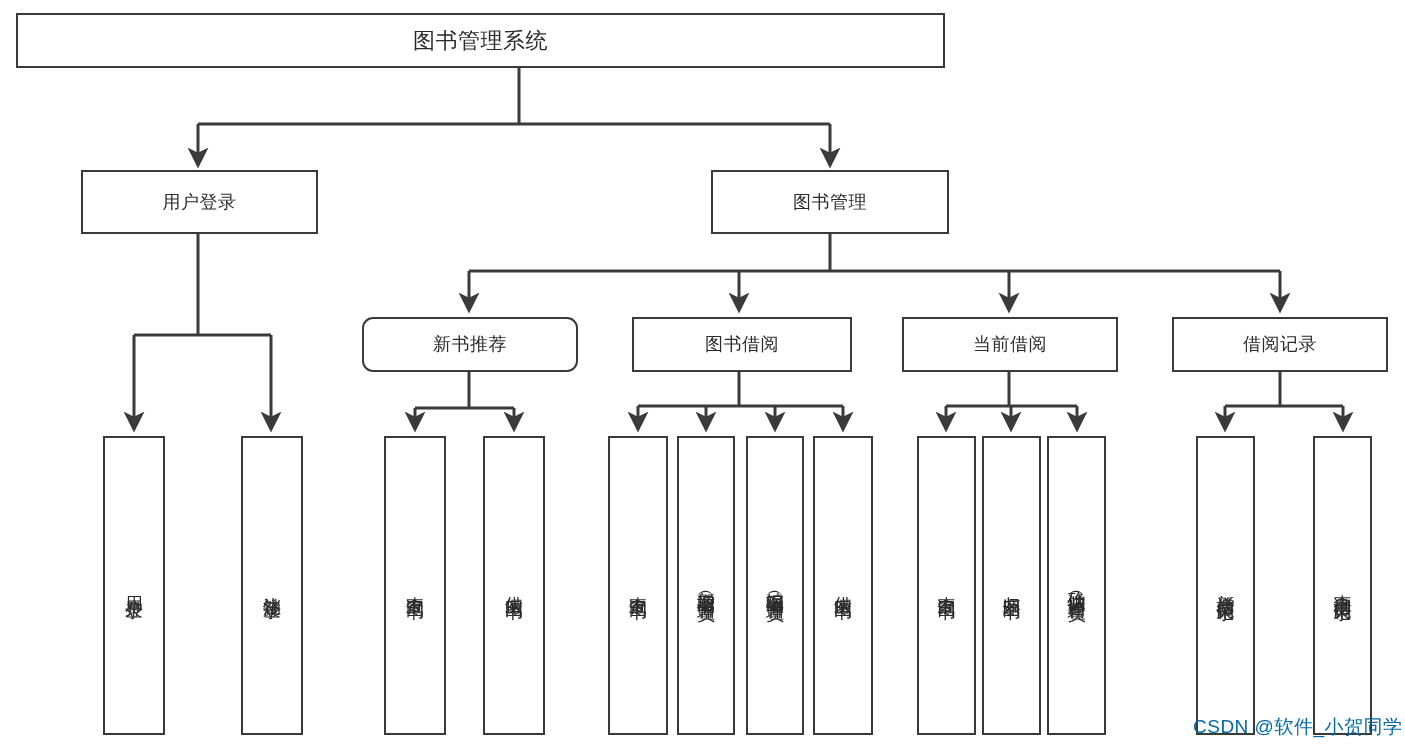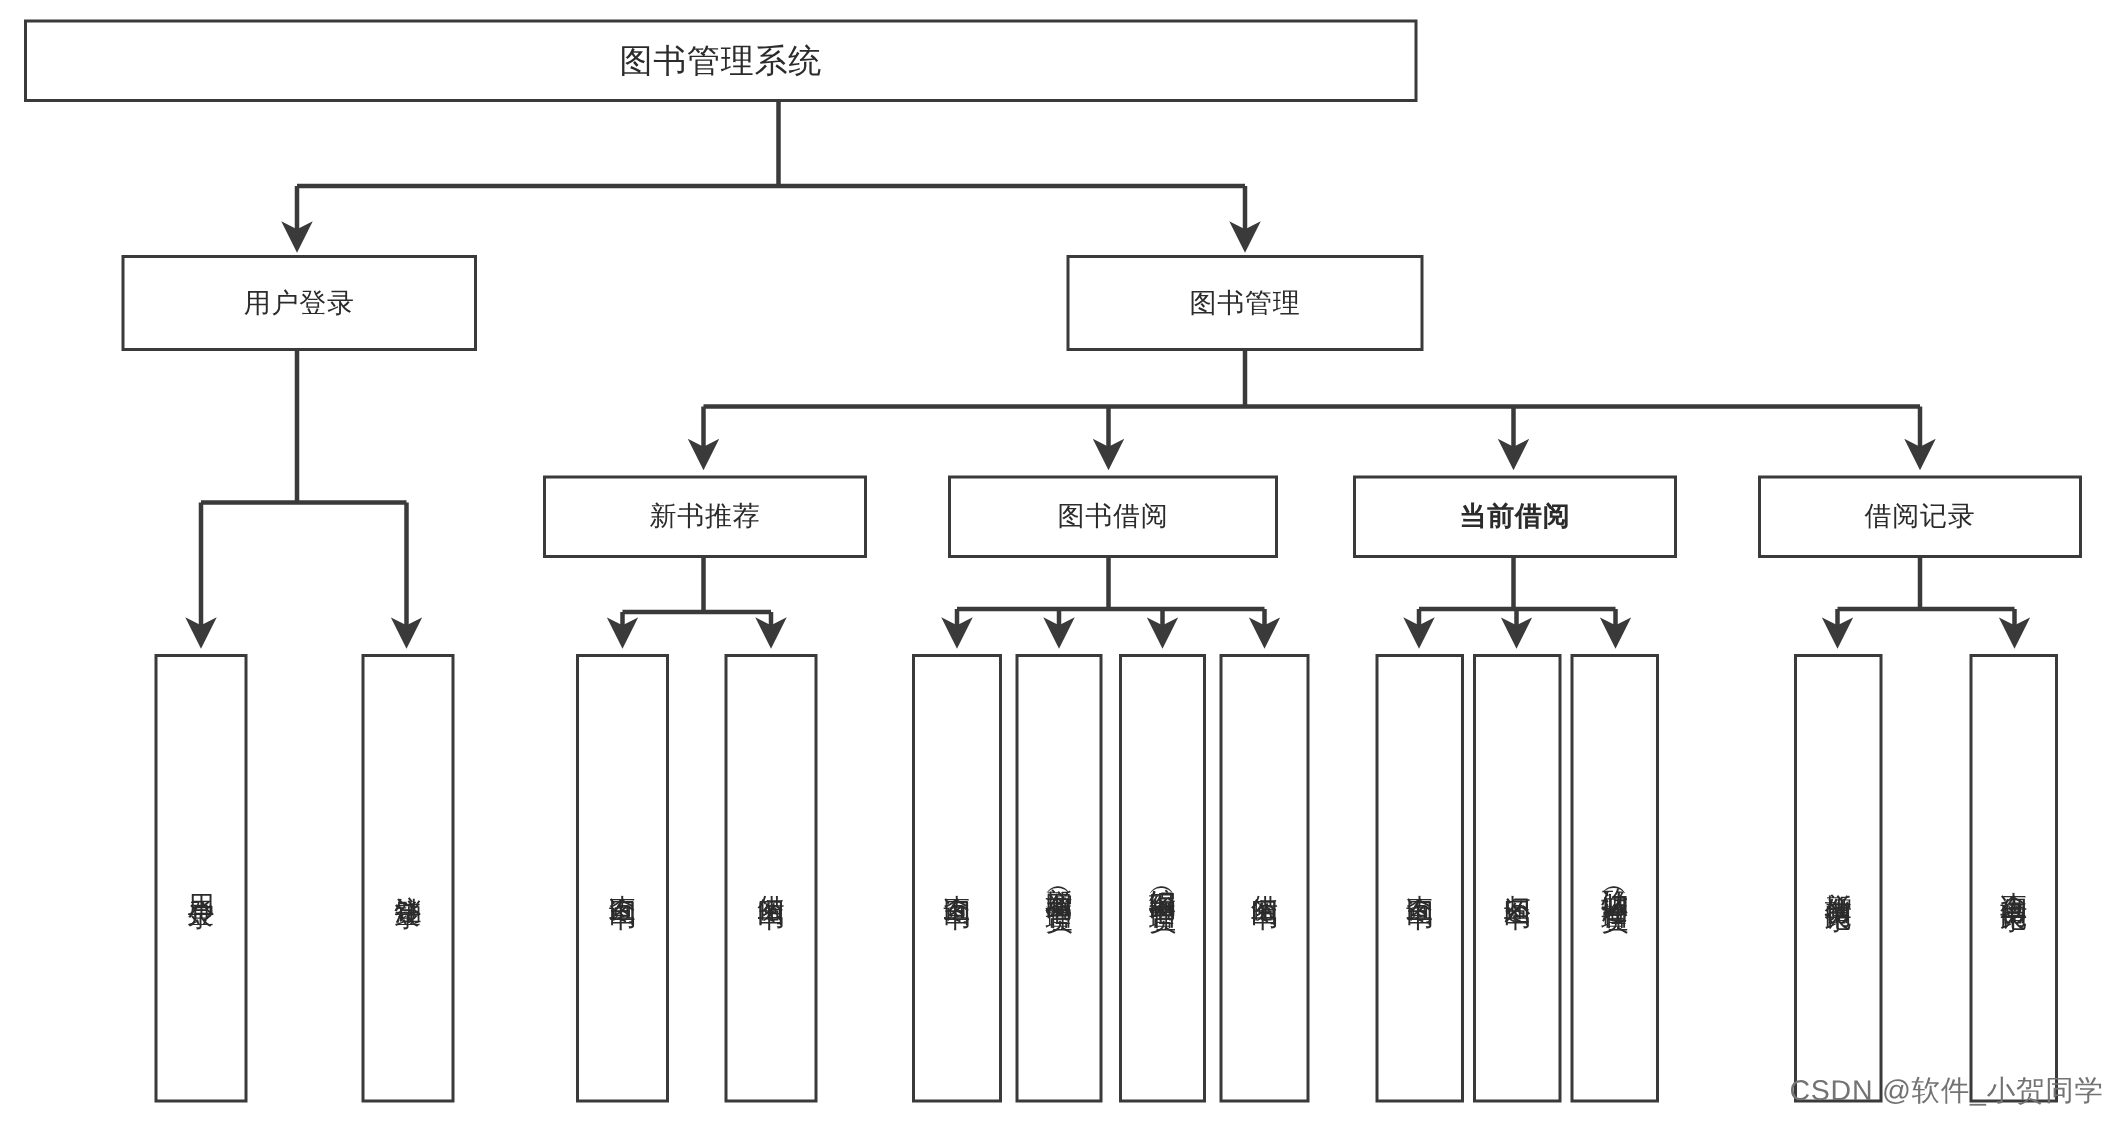--- a/index.html
+++ b/index.html
@@ -47,21 +47,21 @@
     writing-mode: vertical-rl;
     text-orientation: upright;
     white-space: normal;
     letter-spacing: 2px;
     line-height: 1.0;
     text-align: center;
   }
   .node.root .node-label { font-size: 22px; }
   .watermark {
     position: absolute;
-    color: #737373;
+    color: #0369a1;
     font-size: 19px;
     white-space: nowrap;
     letter-spacing: 0.5px;
   }
 </style>
 </head>
 <body>
 
 <div id="diagram-root">
 
@@ -122,27 +122,27 @@
     <span class="node-label">图书管理系统</span>
   </div>
 
   <div class="node" style="left:81px; top:170px; width:237px; height:64px;">
     <span class="node-label">用户登录</span>
   </div>
   <div class="node" style="left:711px; top:170px; width:238px; height:64px;">
     <span class="node-label">图书管理</span>
   </div>
 
-  <div class="node" style="left:362px; top:317px; width:216px; height:55px;">
+  <div class="node" style="left:362px; top:317px; width:216px; height:55px;border-radius:11px;">
     <span class="node-label">新书推荐</span>
   </div>
   <div class="node" style="left:632px; top:317px; width:220px; height:55px;">
     <span class="node-label">图书借阅</span>
   </div>
-  <div class="node" style="left:902px; top:317px; width:216px; height:55px;font-weight:bold;">
+  <div class="node" style="left:902px; top:317px; width:216px; height:55px;">
     <span class="node-label">当前借阅</span>
   </div>
   <div class="node" style="left:1172px; top:317px; width:216px; height:55px;">
     <span class="node-label">借阅记录</span>
   </div>
 
   <div class="node vertical" style="left:103px; top:436px; width:62px; height:299px;">
     <span class="node-label">用户登录</span>
   </div>
   <div class="node vertical" style="left:241px; top:436px; width:62px; height:299px;">

